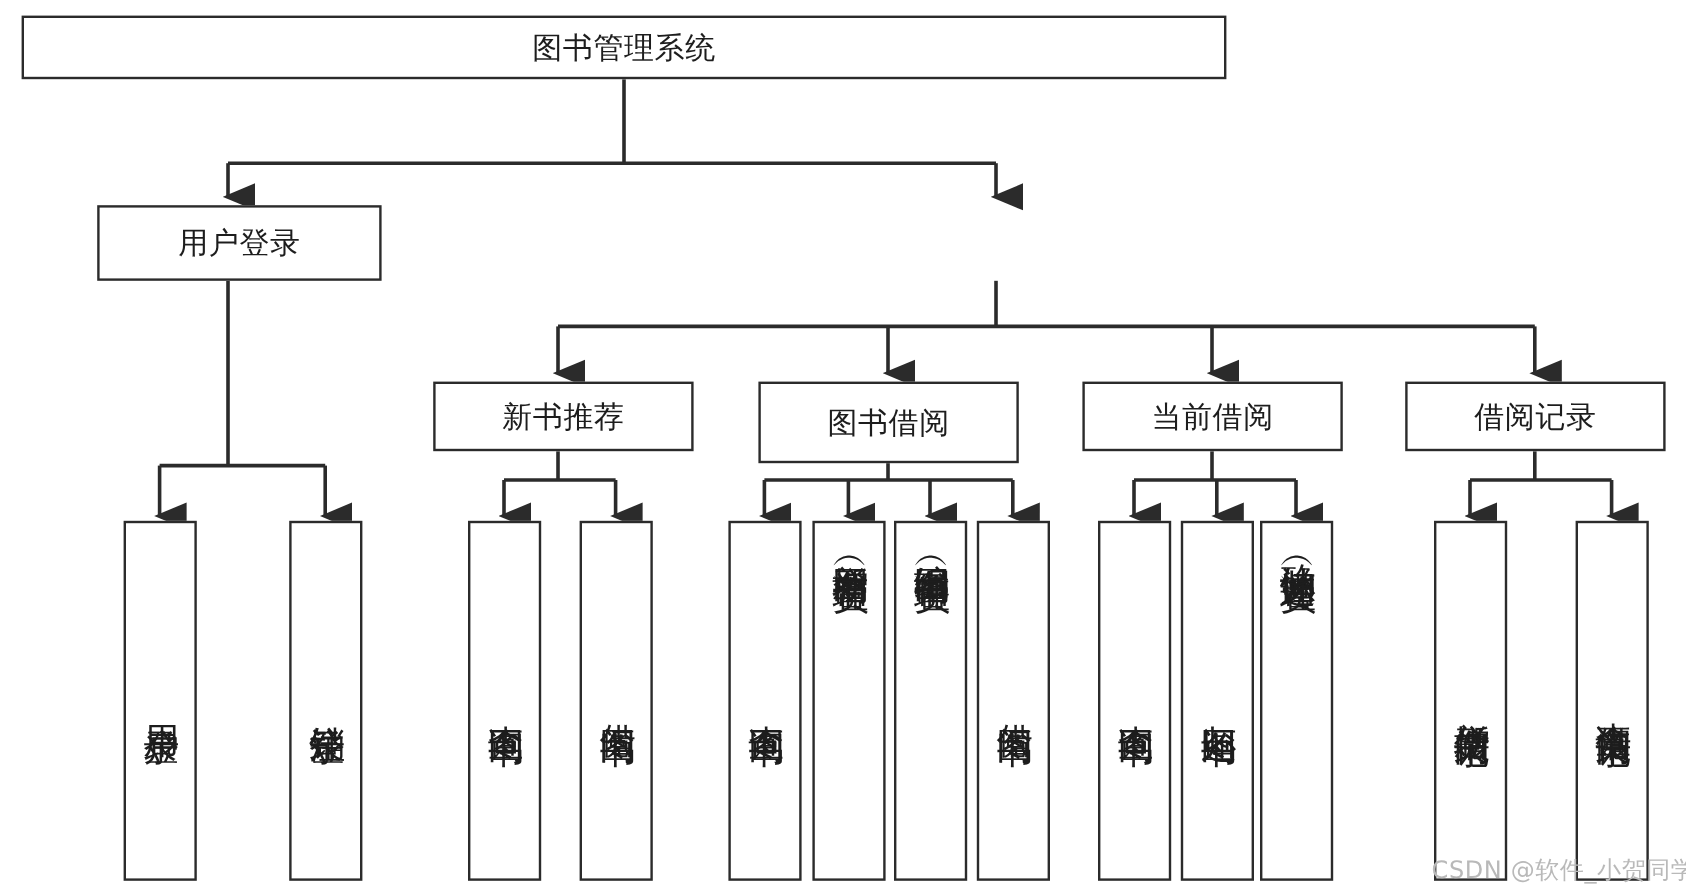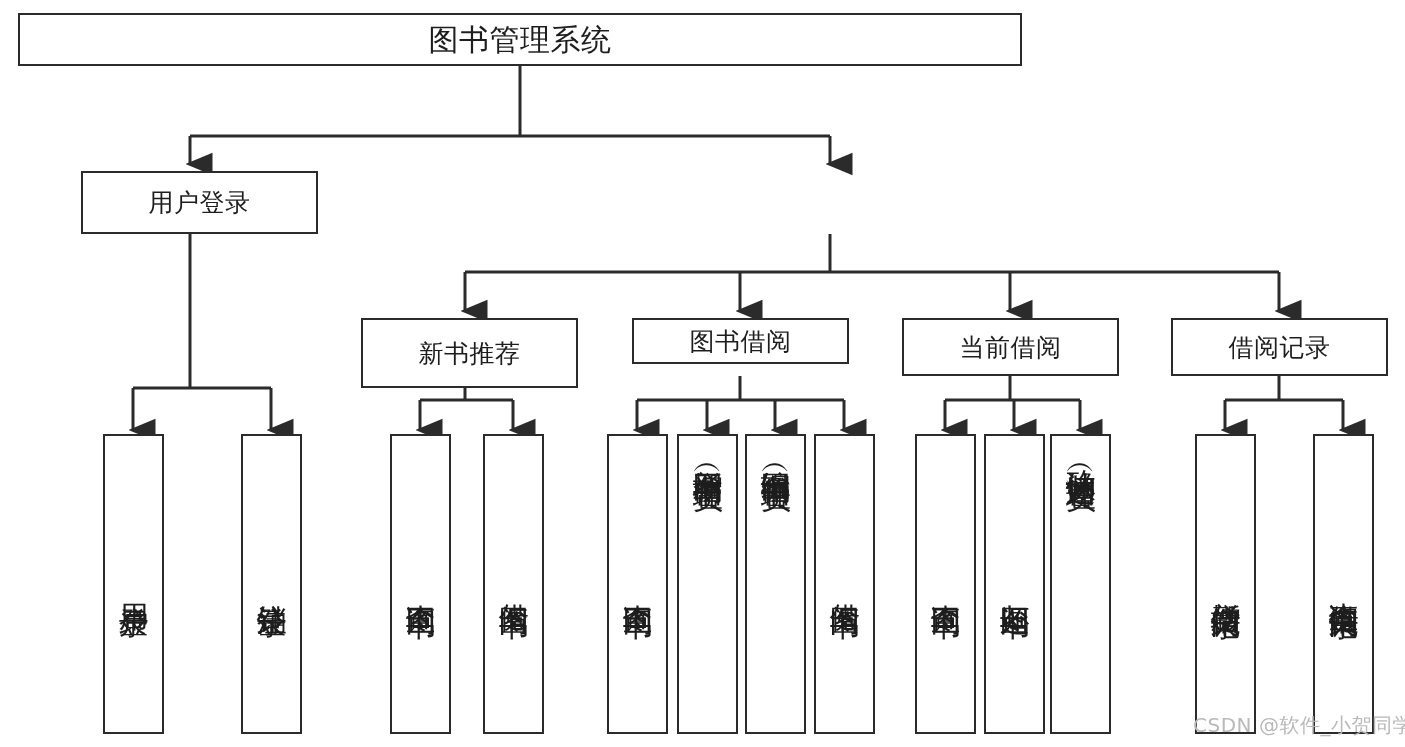--- a/index.html
+++ b/index.html
@@ -33,21 +33,21 @@
   .node .lbl{
     display:block;
     letter-spacing:0.5px;
     white-space:nowrap;
   }
   
   .node.h .lbl{
     font-size:25px;
     line-height:1;
   }
-  .node.root .lbl{ font-size:30px; }
+  .node.root .lbl{ font-size:25px; }
   
   .node.v{
     align-items:flex-start;
     justify-content:center;
     padding-top:10px;
   }
   .node.v .lbl{
     writing-mode:vertical-rl;
     text-orientation:upright;
     font-size:30px;
@@ -127,25 +127,25 @@
 
   <div class="node h root" style="left:18px; top:13px; width:1004px; height:53px;">
     <span class="lbl">图书管理系统</span>
   </div>
 
   <div class="node h" style="left:81px; top:171px; width:237px; height:63px;">
     <span class="lbl">用户登录</span>
   </div>
 
 
-  <div class="node h" style="left:361px; top:318px; width:217px; height:70px;">
+  <div class="node h" style="left:361px; top:318px; width:217px; height:58px;">
     <span class="lbl">新书推荐</span>
   </div>
 
-  <div class="node h" style="left:632px; top:318px; width:217px; height:46px;">
+  <div class="node h" style="left:632px; top:318px; width:217px; height:68px;">
     <span class="lbl">图书借阅</span>
   </div>
 
   <div class="node h" style="left:1171px; top:318px; width:217px; height:58px;">
     <span class="lbl">借阅记录</span>
   </div>
 
   <div class="node h" style="left:902px; top:318px; width:217px; height:58px;">
     <span class="lbl">当前借阅</span>
   </div>

